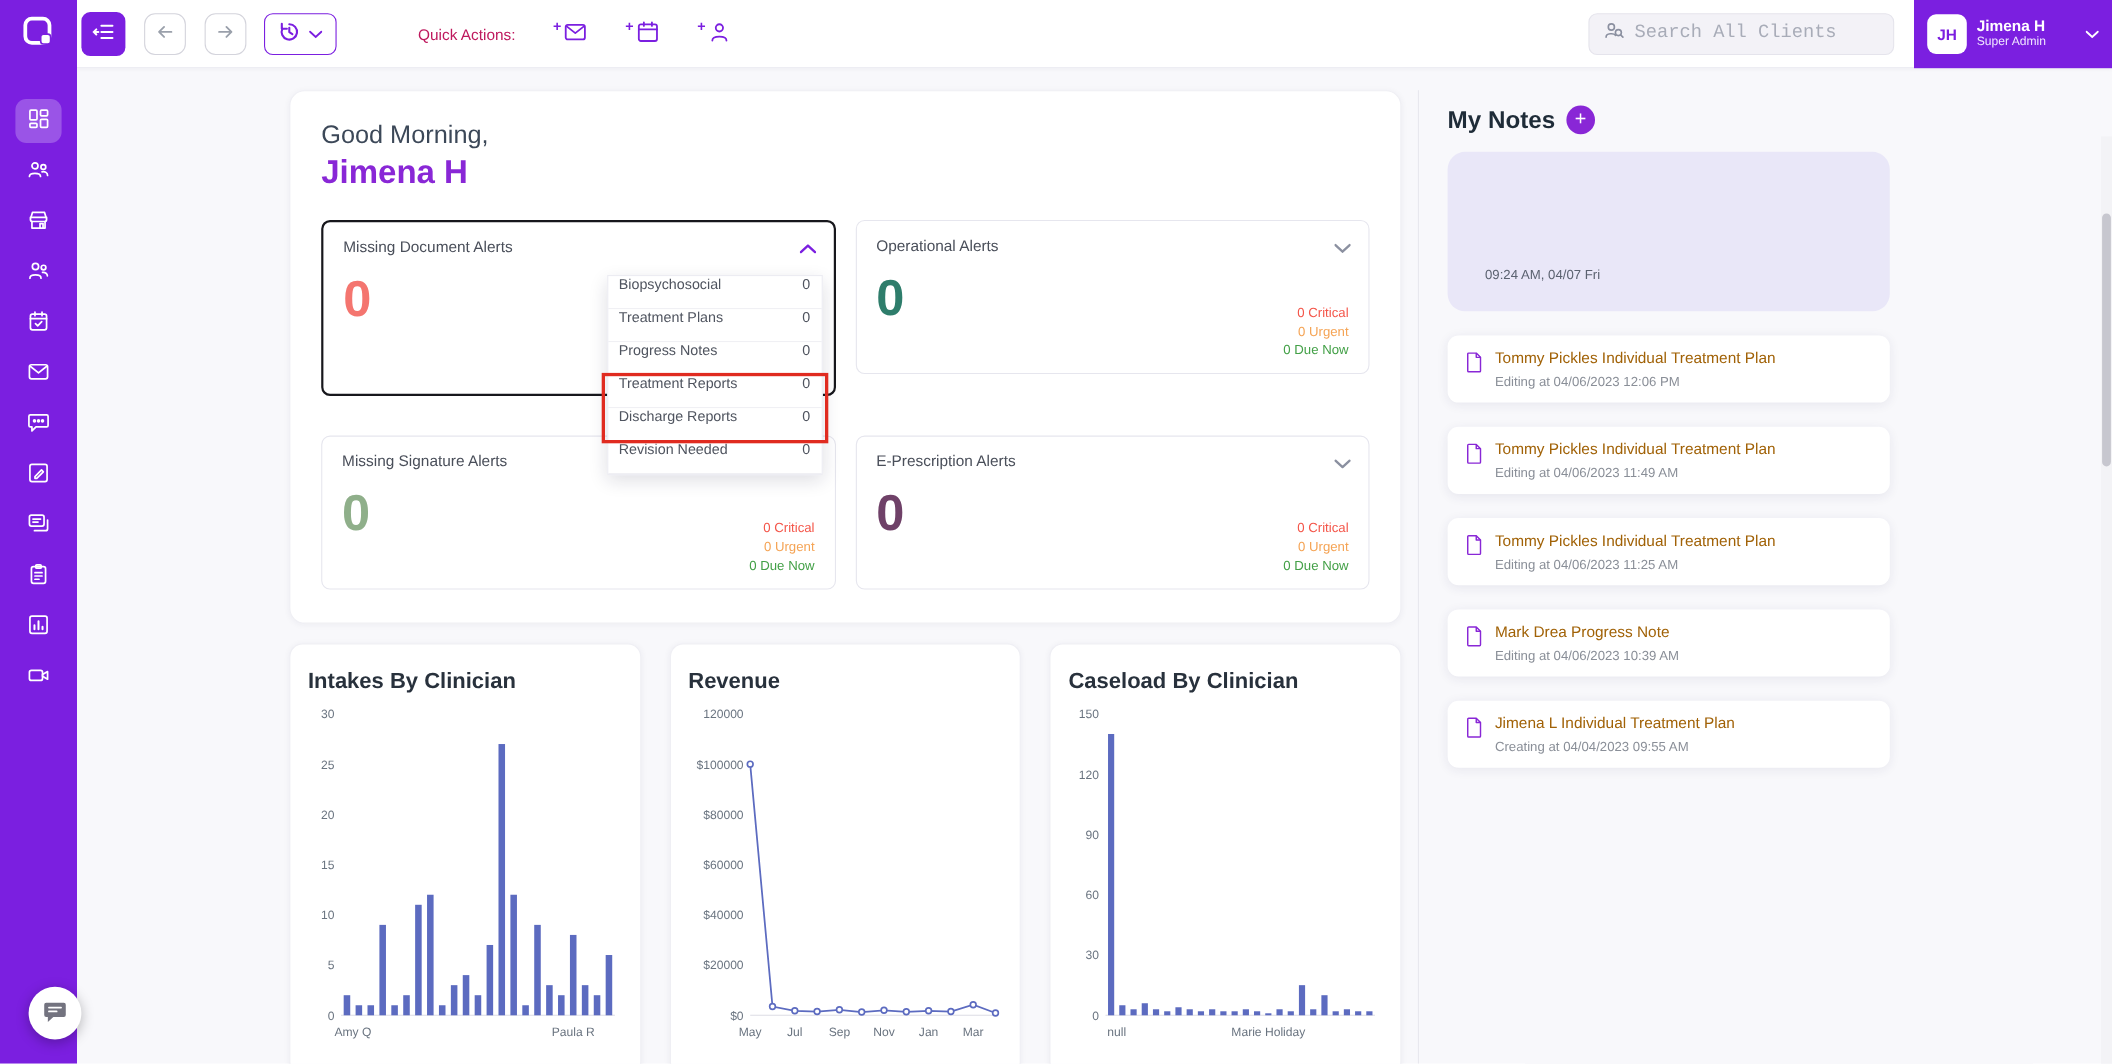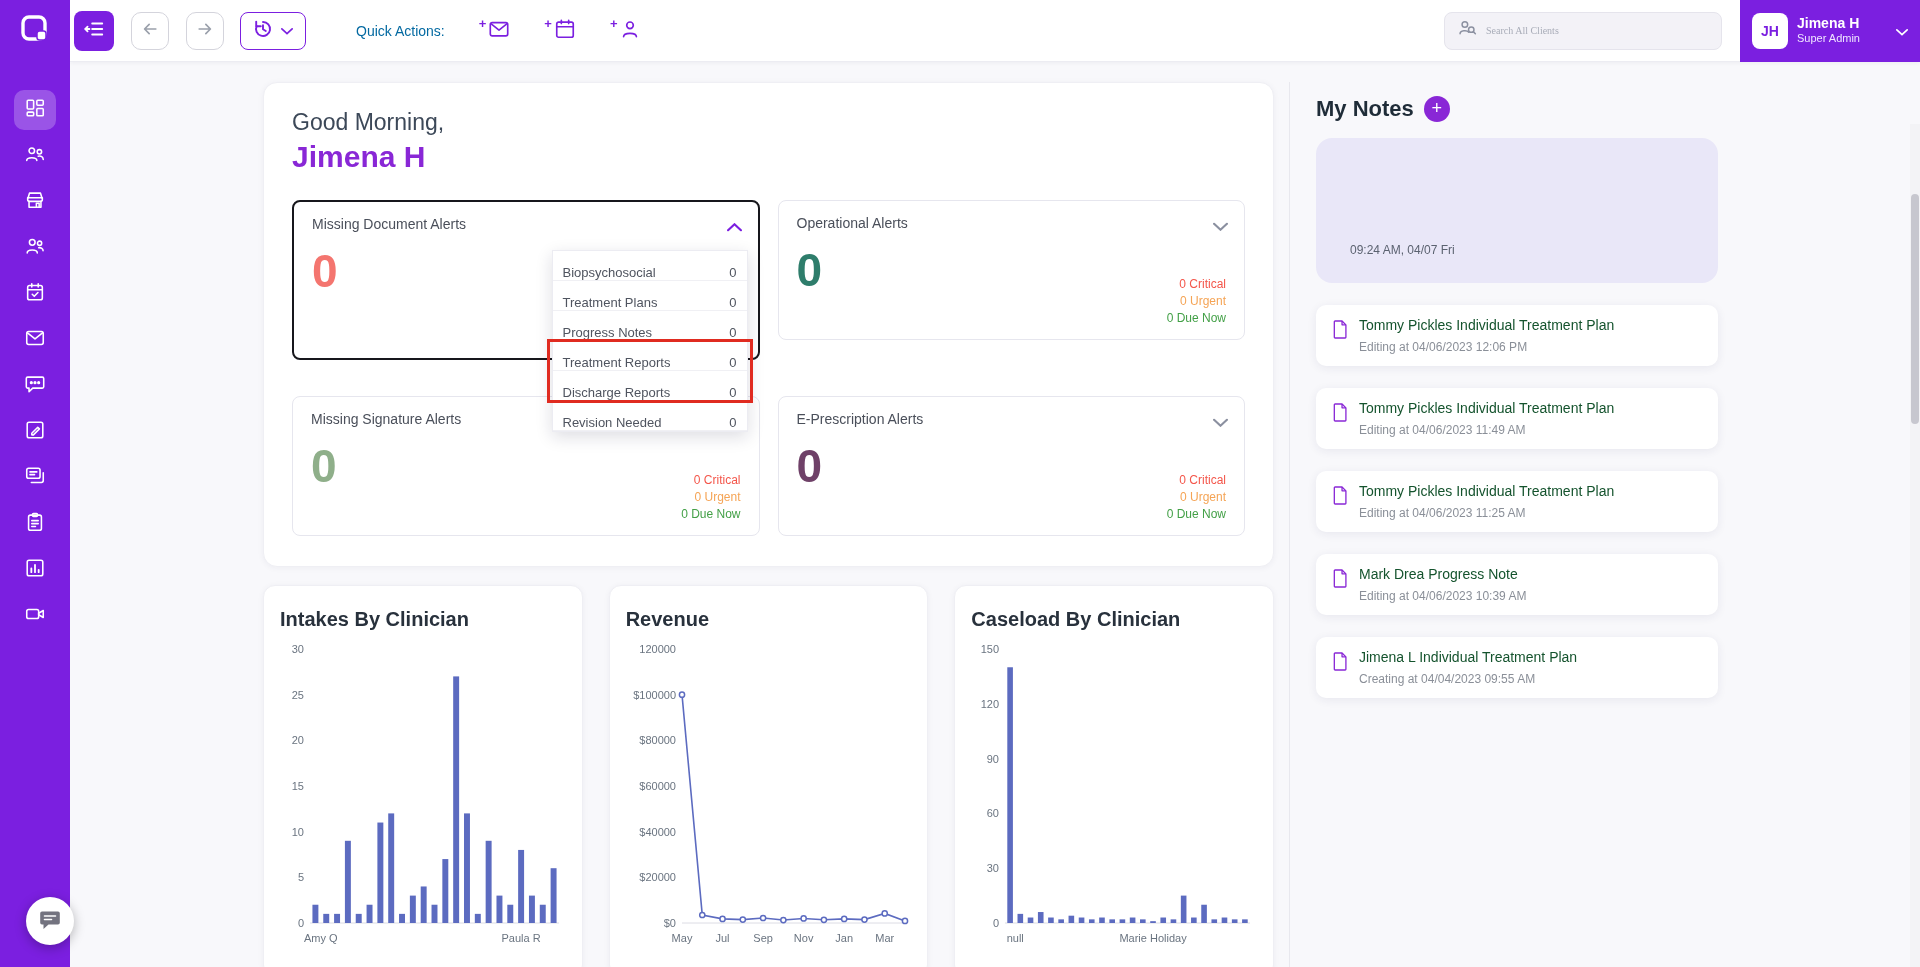--- a/index.html
+++ b/index.html
@@ -14,25 +14,25 @@
   .nav-item{width:42px;height:40px;border-radius:10px;display:flex;align-items:center;justify-content:center;margin-bottom:6px;cursor:pointer}
   .nav-item.active{background:rgba(255,255,255,.24)}
   .nav-item svg{stroke:#fff;fill:none;stroke-width:1.7;stroke-linecap:round;stroke-linejoin:round}
 
   
   .main{flex:1;display:flex;flex-direction:column;min-width:0}
   .topbar{height:62px;background:#fff;border-bottom:1px solid #ececf2;display:flex;align-items:center;flex-shrink:0;z-index:20;box-shadow:0 1px 4px rgba(20,20,60,.05)}
   .collapse-btn{width:40px;height:40px;margin-left:4px;border:none;border-radius:8px;background:#7B1FE0;display:flex;align-items:center;justify-content:center;cursor:pointer}
   .navbtn{width:38px;height:38px;border-radius:10px;border:1.5px solid #d4d4dc;background:#fff;display:flex;align-items:center;justify-content:center;margin-left:17px;cursor:pointer}
   .history-btn{height:38px;margin-left:16px;padding:0 12px;border-radius:8px;border:1.5px solid #7B1FE0;background:#fff;display:flex;align-items:center;gap:8px;cursor:pointer}
-  .qa-label{margin-left:50px;font-size:14px;color:#0369a1}
+  .qa-label{margin-left:74px;font-size:14px;color:#be185d}
   .qa-btn{display:flex;align-items:flex-start;gap:2px;background:none;border:none;margin-left:34px;cursor:pointer}
   .qa-plus{font-size:13px;font-weight:bold;color:#7B1FE0;line-height:10px;margin-top:1px}
   .search-box{margin-left:auto;margin-right:18px;width:278px;height:38px;background:#f3f2f7;border:1px solid #e5e4ec;border-radius:8px;display:flex;align-items:center;padding:0 12px;gap:8px}
-  .search-box input{flex:1;border:none;outline:none;background:transparent;font-size:10px;color:#b91c1c;font-family:Liberation Serif, serif}
+  .search-box input{flex:1;border:none;outline:none;background:transparent;font-size:17px;color:#b91c1c;font-family:Liberation Mono, monospace}
   .search-box input::placeholder{color:#a8acb8}
   .user-block{width:180px;height:62px;background:#7B1FE0;display:flex;align-items:center;padding:0 12px;gap:9px;cursor:pointer}
   .avatar{width:36px;height:36px;border-radius:8px;background:#fff;color:#7B1FE0;font-weight:bold;font-size:14px;display:flex;align-items:center;justify-content:center}
   .user-meta{flex:1;line-height:1.25}
   .user-name{color:#fff;font-weight:bold;font-size:14px}
   .user-role{color:#f0e6ff;font-size:11px}
 
   
   .content{flex:1;background:#f8f8fb;display:flex;padding:20px 0 0 193px;position:relative;min-height:0}
   .left-col{width:1011px;flex-shrink:0}
@@ -46,21 +46,21 @@
 
   
   .alerts-grid{display:grid;grid-template-columns:1fr 1fr;gap:36px 18px;margin-top:26px;align-items:start}
   .alert-card{background:#fff;border:1px solid #e6e6ee;border-radius:8px;height:140px;padding:14px 18px;position:relative}
   .alert-card.expanded{border:2px solid #17171c;height:160px;z-index:10}
   .alert-title{font-size:14px;color:#4a4f5a}
   .alert-count{font-size:46px;font-weight:600;margin-top:12px}
   .chev{position:absolute;top:16px;right:16px}
   .alert-stats{position:absolute;right:18px;bottom:14px;display:flex;flex-direction:column;align-items:flex-end;gap:3px;font-size:12px}
   .dropdown{position:absolute;top:48px;right:10px;width:196px;background:#fff;border:1px solid #ececf2;box-shadow:0 5px 16px rgba(20,20,60,.14);z-index:12}
-  .dd-row{display:flex;justify-content:space-between;align-items:flex-end;height:30px;padding:0 10px;font-size:13px;color:#4f545f;border-bottom:1px solid #f0f0f4}
+  .dd-row{display:flex;justify-content:space-between;align-items:flex-start;height:30px;padding:0 10px;font-size:13px;color:#4f545f;border-bottom:1px solid #f0f0f4}
   .dd-row:last-child{border-bottom:none}
   .dd-val{color:#4f545f}
   .annotation-box{position:absolute;left:-6px;right:-6px;top:88px;height:64px;border:3px solid #E02B20;pointer-events:none;z-index:13}
 
   
   .charts-row{display:flex;gap:26px;margin-top:18px}
   .chart-card{flex:1;background:#fff;border:1px solid #efeff4;border-radius:12px;box-shadow:0 1px 6px rgba(30,30,80,.05);height:392px;padding:16px;overflow:hidden}
   .chart-card h3{text-align:left;font-size:20px;color:#28313c;margin:6px 0 8px}
   .chart-holder{width:287px;margin:0 auto}
   .chart-holder text{font-family:"Liberation Sans",sans-serif}
@@ -68,21 +68,21 @@
   
   .notes-head{display:flex;align-items:center;gap:10px}
   .section-title{font-size:22px;font-weight:bold;color:#1f2c38}
   .add-note-btn{width:26px;height:26px;border-radius:50%;border:none;background:#8927D6;color:#fff;font-size:18px;line-height:24px;cursor:pointer;display:flex;align-items:center;justify-content:center;padding-bottom:2px}
   .note-card{margin-top:16px;height:145px;background:#E9E7F8;border-radius:16px;position:relative}
   .note-time{position:absolute;left:34px;bottom:26px;font-size:12px;color:#5b6270}
   .files-title{margin-top:44px}
   .file-card{margin-top:22px;background:#fff;border-radius:10px;box-shadow:0 2px 10px rgba(40,40,90,.08);padding:12px 16px;display:flex;gap:10px;cursor:pointer}
   .file-card:first-of-type{margin-top:26px}
   .file-icon{flex-shrink:0;margin-top:2px}
-  .file-title{font-size:14px;color:#14532d}
+  .file-title{font-size:14px;color:#a16207}
   .file-sub{font-size:12px;color:#8a8f98;margin-top:7px}
 
   
   .chat-fab{position:absolute;left:26px;bottom:22px;width:48px;height:48px;border-radius:50%;background:#fff;border:none;box-shadow:0 3px 12px rgba(0,0,0,.28);display:flex;align-items:center;justify-content:center;cursor:pointer;z-index:40}
   .scroll-track{position:absolute;right:0;top:62px;width:10px;height:905px;background:#f3f3f6}
   .scroll-thumb{position:absolute;right:1px;top:70px;width:8px;height:230px;background:#c7c7cf;border-radius:4px}
 </style>
 </head>
 <body>
 

